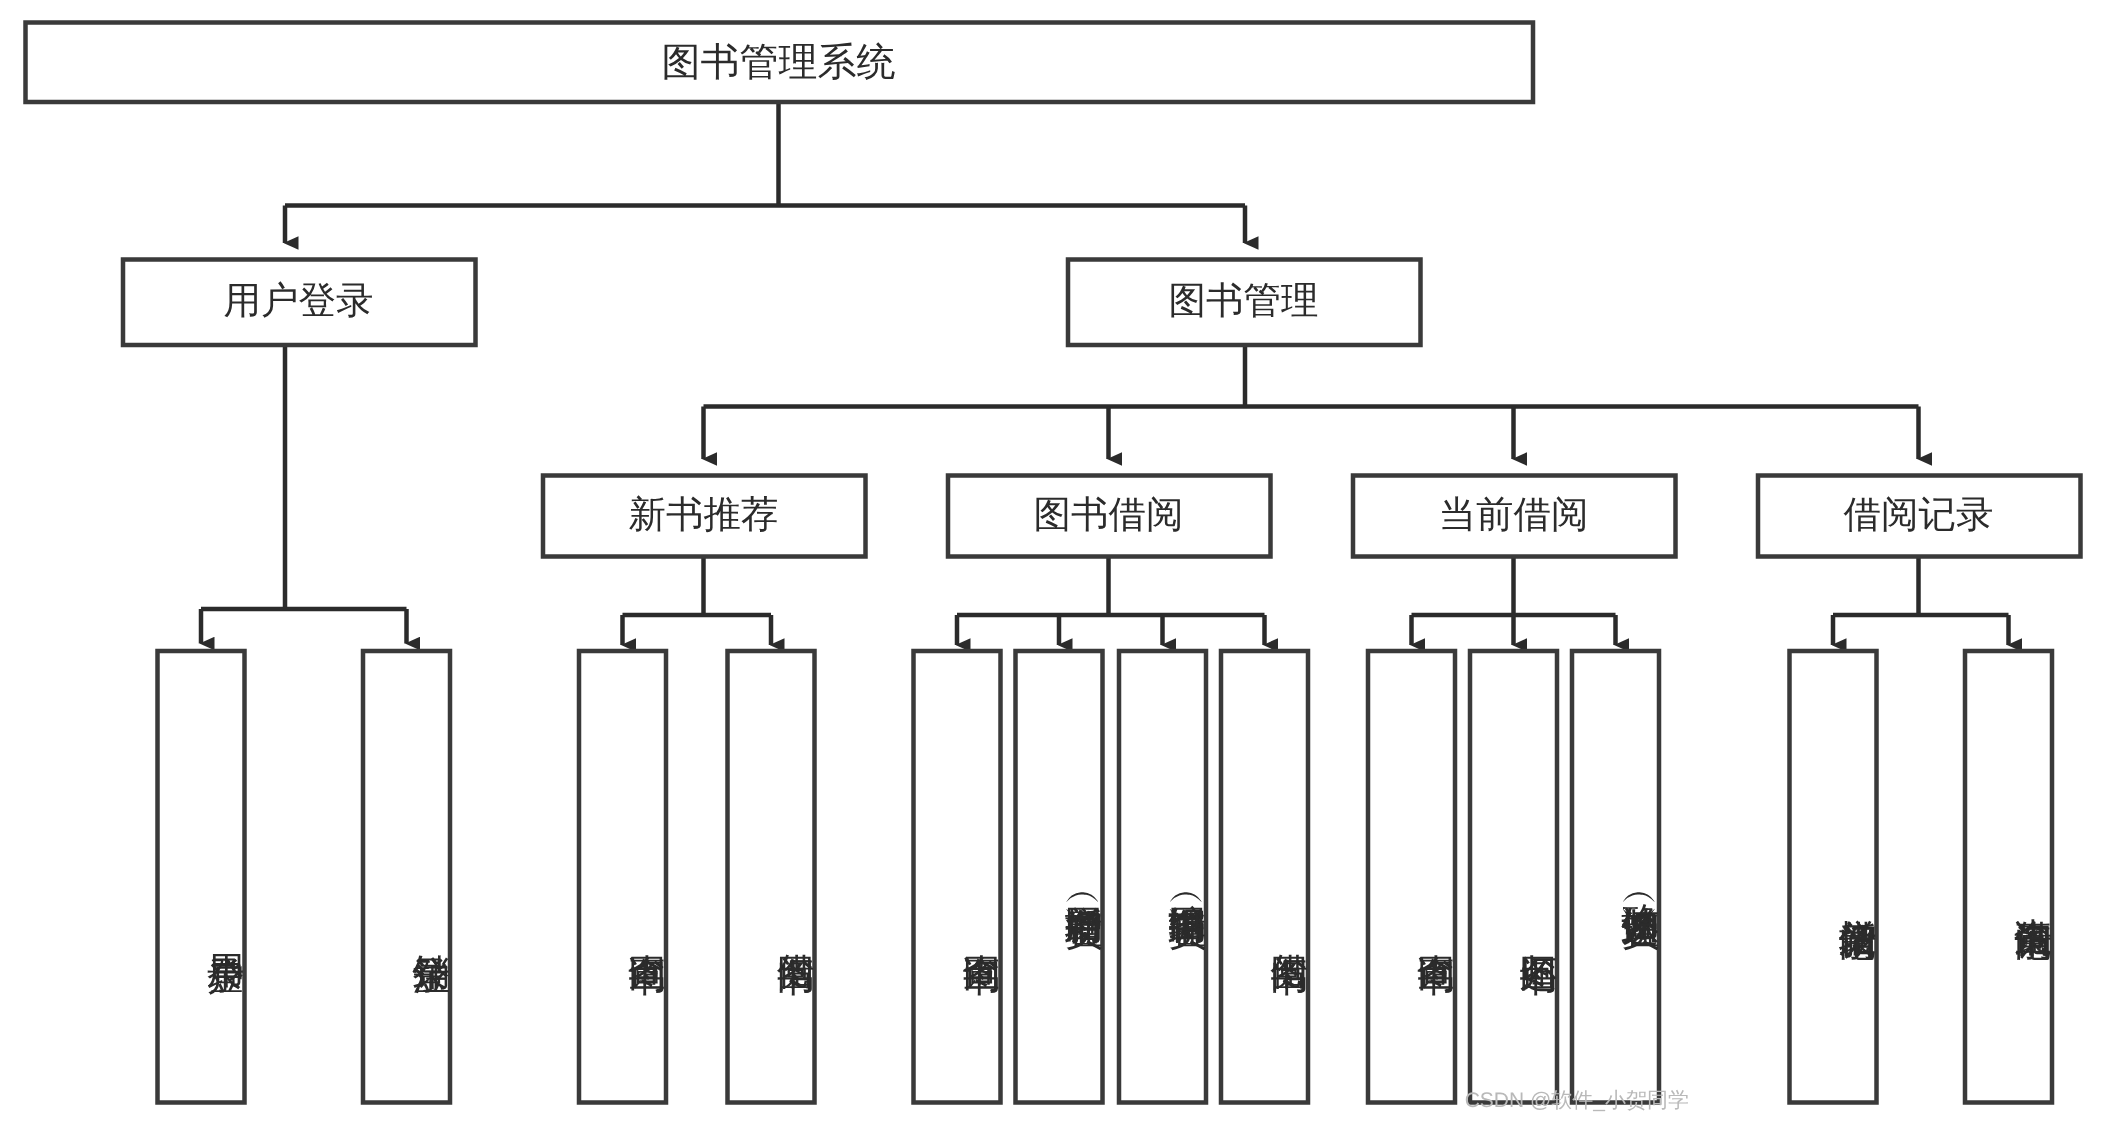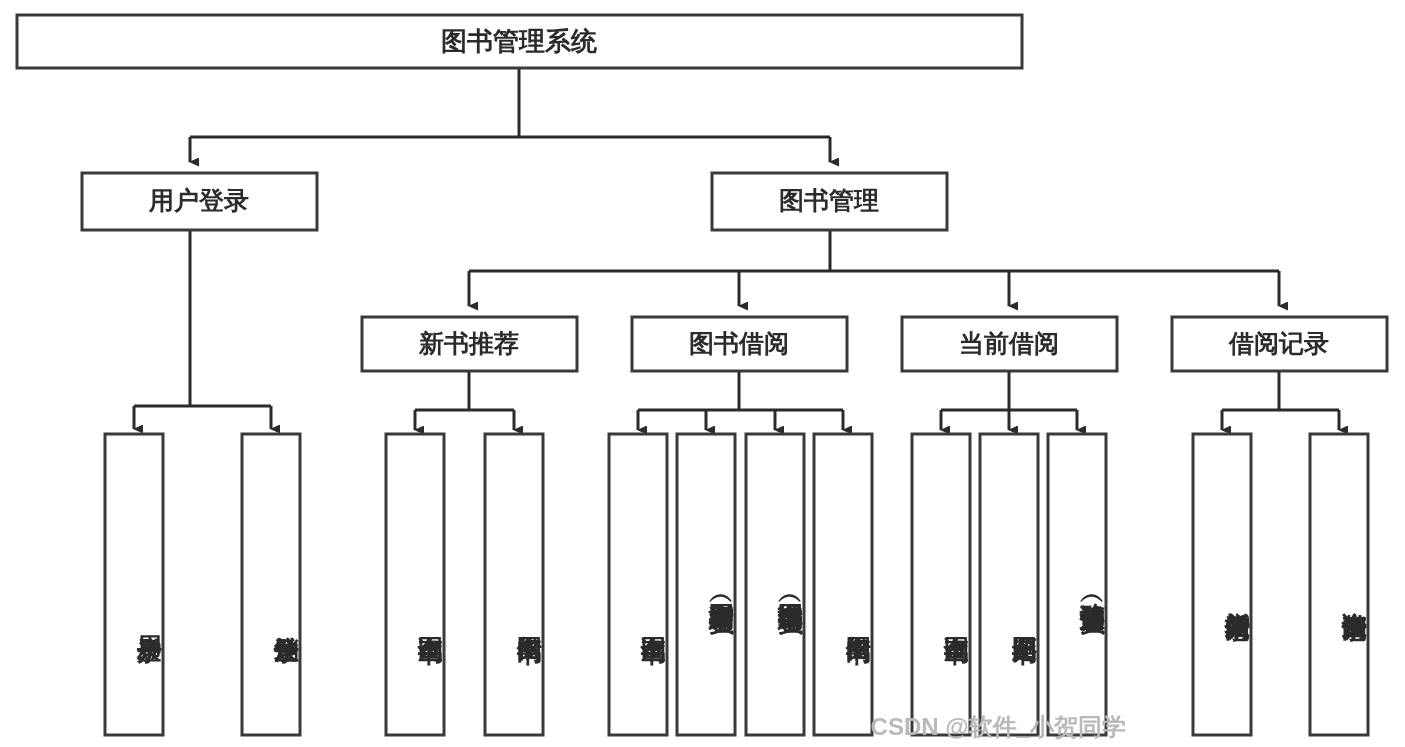--- a/index.html
+++ b/index.html
@@ -10,21 +10,20 @@
   body {
     width: 1405px;
     height: 747px;
     font-family: "Liberation Sans", "DejaVu Sans", sans-serif;
     overflow: hidden;
   }
   #diagram-root {
     position: relative;
     width: 1134px;
     height: 747px;
-    font-weight: bold;
   }
   svg#flow {
     position: absolute;
     top: 0;
     left: 0;
     width: 1405px;
     height: 747px;
     display: block;
   }
   .node-rect {
@@ -61,21 +60,21 @@
     color: #2b2b2b;
     letter-spacing: 1px;
     white-space: nowrap;
     pointer-events: none;
     font-family: "Liberation Sans", "DejaVu Sans", sans-serif;
   }
   #watermark {
     position: absolute;
     right: 8px;
     bottom: 4px;
-    font-size: 24px;
+    font-size: 14px;
     color: #b9b9b9;
     font-family: "Liberation Sans", "DejaVu Sans", sans-serif;
     white-space: nowrap;
     pointer-events: none;
   }
 </style>
 </head>
 <body>
 
 <div id="diagram-root">

